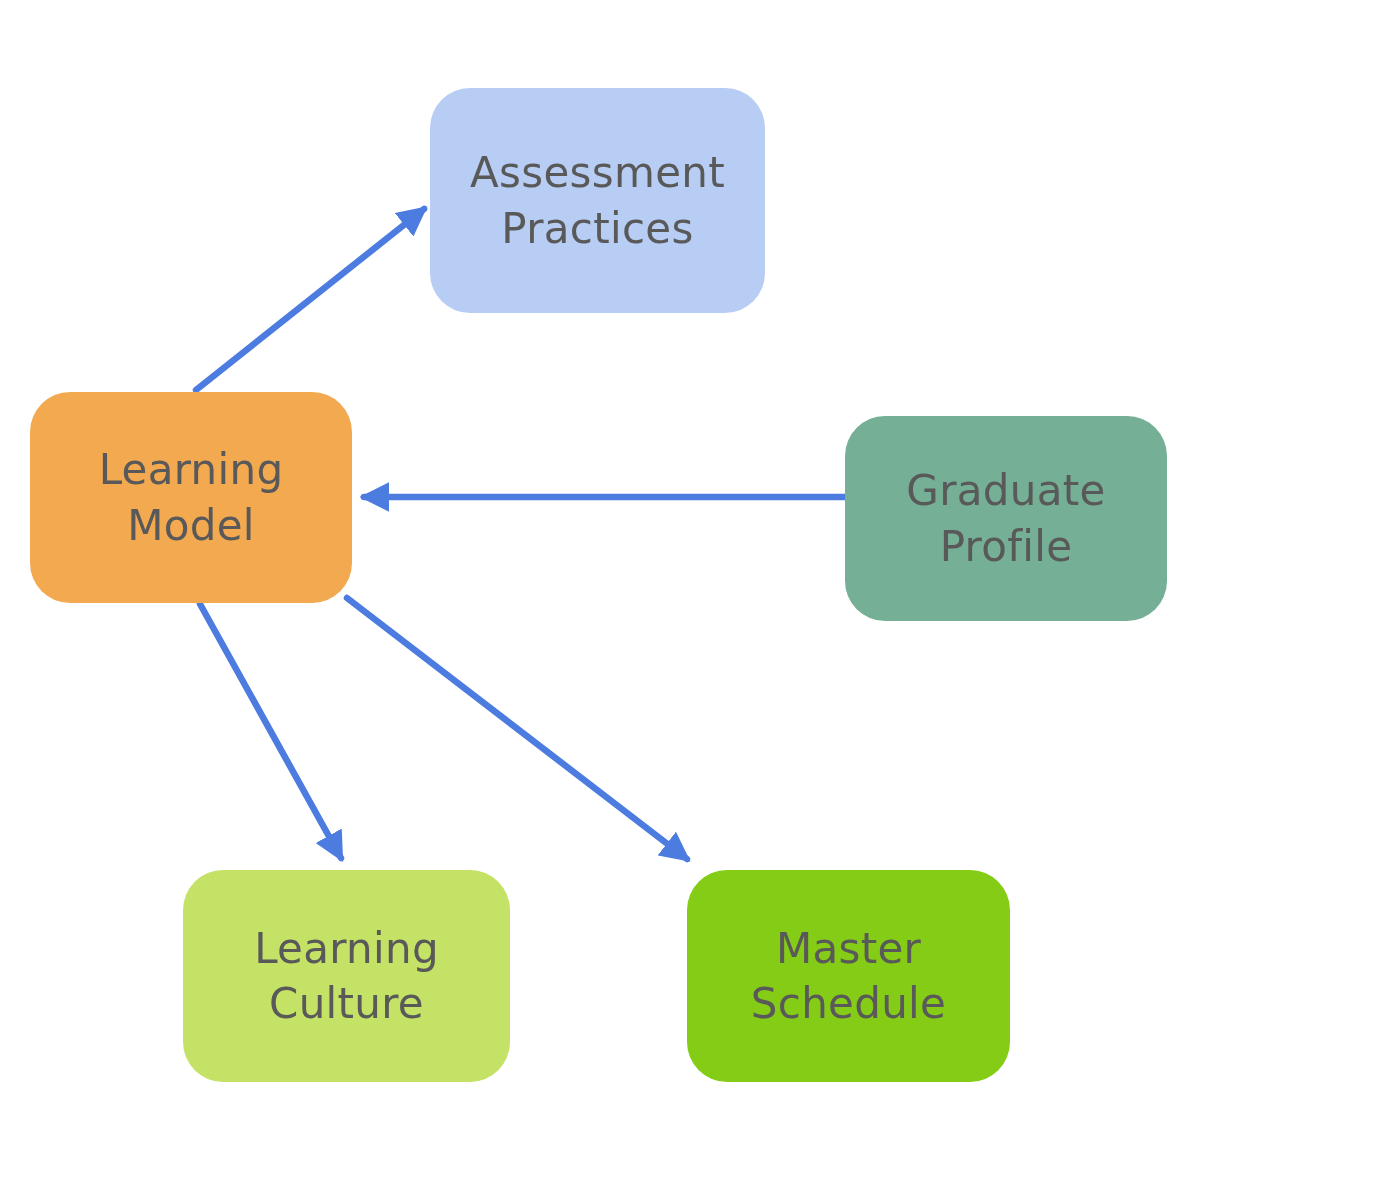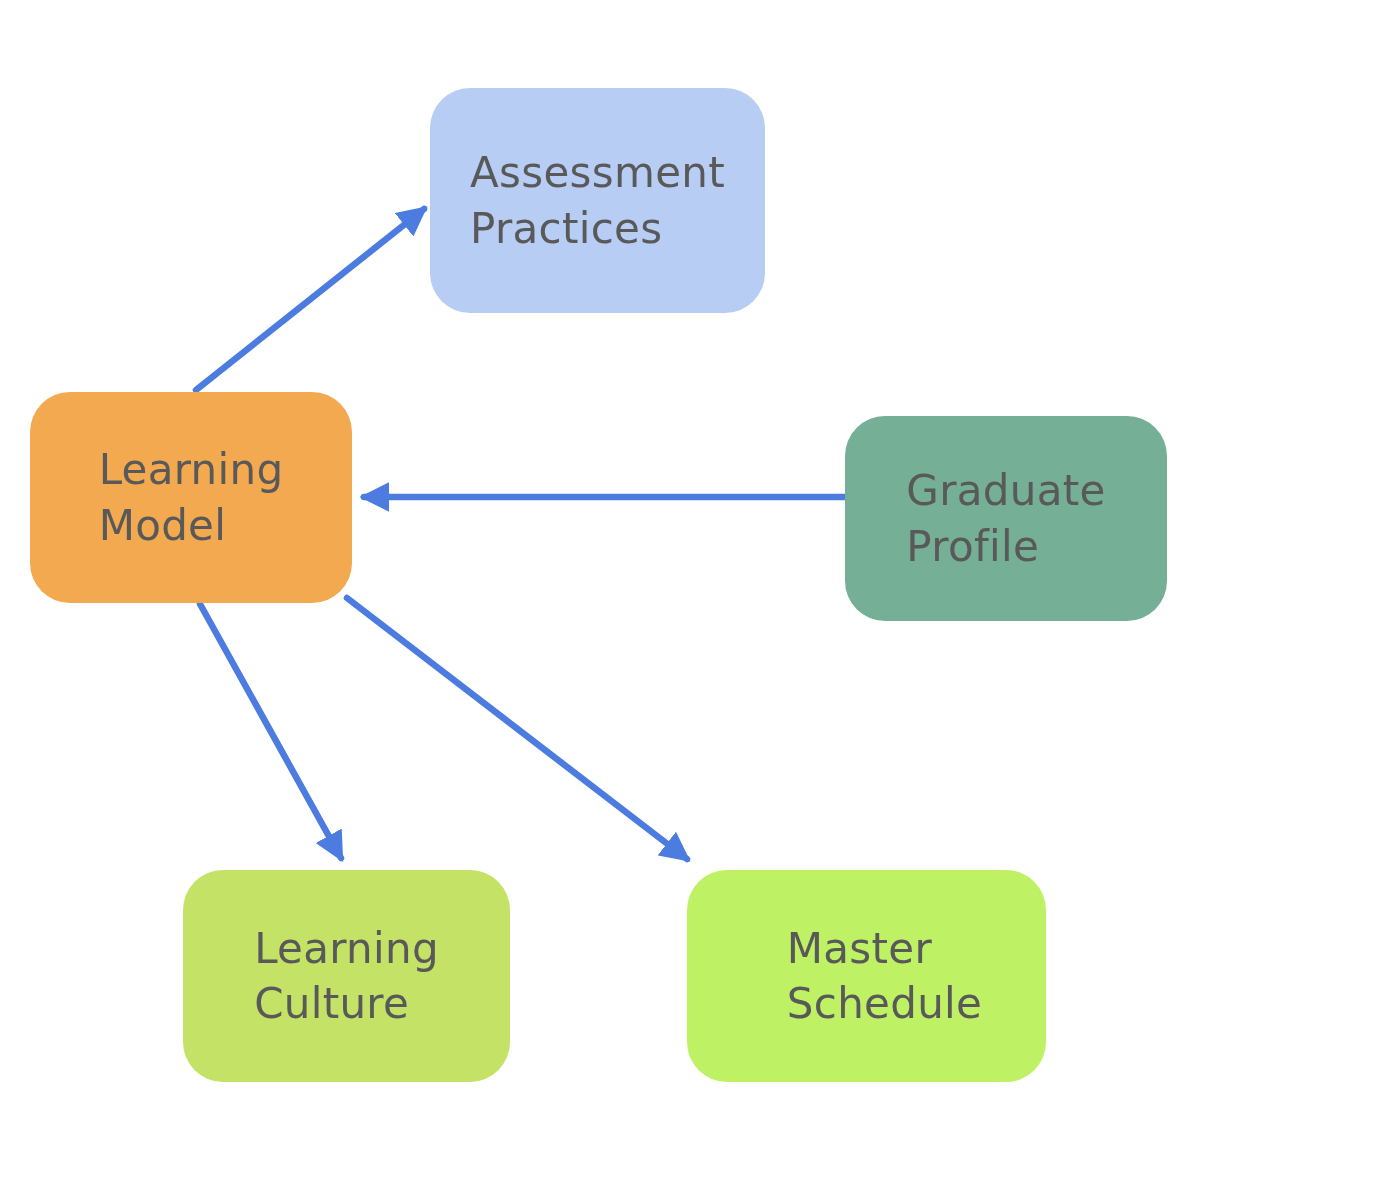--- a/index.html
+++ b/index.html
@@ -25,21 +25,21 @@
     width: 1390px;
     height: 1198px;
     pointer-events: none;
   }
   .node {
     position: absolute;
     border-radius: 40px;
     display: flex;
     align-items: center;
     justify-content: center;
-    text-align: left;
+    text-align: center;
     font-size: 42px;
     color: #595959;
     line-height: 1.32;
     white-space: pre-line;
     letter-spacing: 0.3px;
   }
   .node-assessment       { left: 430px; top: 88px;  width: 335px; height: 225px; background: #b7cdf4; }
   .node-learning-model   { left: 30px;  top: 392px; width: 322px; height: 211px; background: #f2a94f; }
   .node-graduate-profile { left: 845px; top: 396px; width: 322px; height: 205px; background: #74af96; }
   .node-learning-culture { left: 183px; top: 870px; width: 327px; height: 212px; background: #c3e266; }
@@ -67,16 +67,16 @@
 
   <div class="node node-learning-model" style="background: rgb(242, 169, 79); color: rgb(89, 89, 89);">Learning
 Model</div>
 
   <div class="node node-graduate-profile" style="background: rgb(116, 175, 150); color: rgb(89, 89, 89); margin-top: 20px;">Graduate
 Profile</div>
 
   <div class="node node-learning-culture" style="background: rgb(195, 226, 102); color: rgb(89, 89, 89);">Learning
 Culture</div>
 
-  <div class="node node-master-schedule" style="background: #bef264; color: rgb(89, 89, 89); padding-left: 36px;">Master
+  <div class="node node-master-schedule" style="background: #84cc16; color: rgb(89, 89, 89);">Master
 Schedule</div>
 
 </div>
 
 </body></html>

